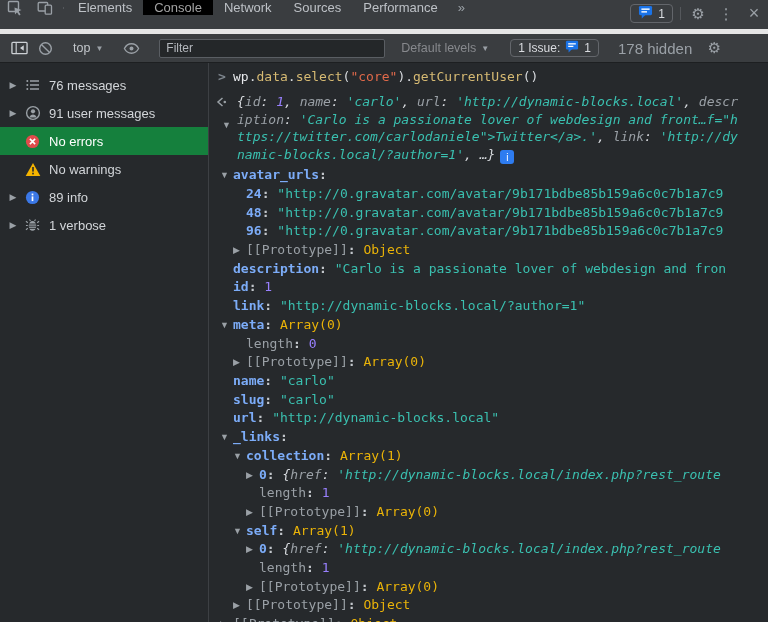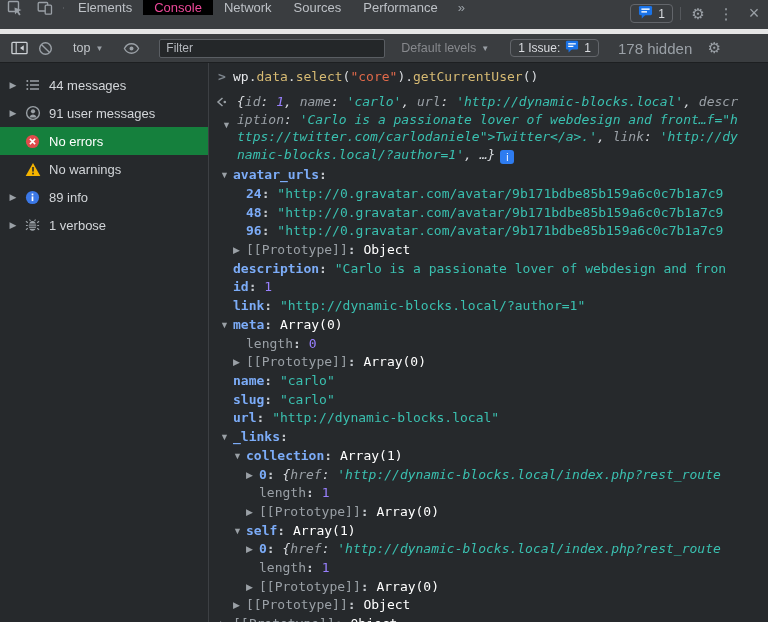--- a/index.html
+++ b/index.html
@@ -8,21 +8,21 @@
 
   
   .tabbar{height:29px;background:#3a3d40;border-bottom:5px solid #e5e5e5;display:flex;align-items:flex-start;}
   .tb-left,.tb-right{display:flex;align-items:stretch;}
   .tb-right{margin-left:auto;}
   .icon-btn{display:flex;align-items:center;justify-content:center;width:30px;color:#9aa0a6;cursor:default;}
   .icon-btn svg{display:block;}
   .vdiv{width:1px;background:#55585c;margin:7px 3px;}
   .tabs{display:flex;align-items:stretch;}
   .tab{display:flex;align-items:center;padding:0 11px;font-size:13px;color:#bdc1c6;}
-  .tab.active{background:#000;color:#ec4899;}
+  .tab.active{background:#000;color:#a3a3a3;}
   .more-tabs{display:flex;align-items:center;padding:0 9px;color:#9aa0a6;font-size:13px;}
   .issue-pill{display:flex;align-items:center;gap:5px;border:1px solid #63666b;border-radius:4px;
     padding:0 7px;margin:4px 4px;color:#dadce0;font-size:12px;}
   .glyph-btn{display:flex;align-items:center;justify-content:center;width:28px;color:#9aa0a6;font-size:15px;}
   .glyph-btn.x{font-size:18px;}
 
   
   .toolbar{height:28px;background:#3a3d40;border-bottom:1px solid #1d1f21;display:flex;align-items:center;
     padding:0 6px;font-size:13px;}
   .tool-ic{display:flex;align-items:center;justify-content:center;width:26px;height:22px;color:#9aa0a6;}
@@ -64,21 +64,21 @@
   
   .sg-ident{color:#e8eaed;}
   .sg-punct{color:#d7dade;}
   .sg-prop{color:#d6ba73;}
   .sg-ostr{color:#e0694a;}
   .sg-key{color:#7cacf8;font-weight:600;}
   .sg-dim{color:#9aa0a6;}
   .sg-colon{color:#c3c7cc;font-weight:600;}
   .sg-str{color:#3ac0b0;}
   .sg-num{color:#9980ff;}
-  .sg-val{color:#ffffff;}
+  .sg-val{color:#eab308;}
   .sg-pkey{color:#9aa0a6;font-style:italic;}
   .sg-pstr{color:#3ac0b0;font-style:italic;}
   .sg-pnum{color:#9980ff;font-style:italic;}
   .sg-ppunct{color:#d7dade;font-style:italic;}
 </style>
 </head>
 <body>
 
 <div class="devtools">
 
@@ -180,21 +180,21 @@
         <div class="side-row">
           <span class="side-exp">▶</span>
           <span class="side-icon">
             <svg width="16" height="16" viewBox="0 0 16 16">
               <circle cx="2.3" cy="4" r="1" fill="#9aa0a6"></circle>
               <circle cx="2.3" cy="8" r="1" fill="#9aa0a6"></circle>
               <circle cx="2.3" cy="12" r="1" fill="#9aa0a6"></circle>
               <path d="M5 4h9M5 8h9M5 12h9" stroke="#9aa0a6" stroke-width="1.5"></path>
             </svg>
           </span>
-          <span>44 messages</span>
+          <span>76 messages</span>
         </div>
         <div class="side-row">
           <span class="side-exp">▶</span>
           <span class="side-icon">
             <svg width="16" height="16" viewBox="0 0 16 16">
               <circle cx="8" cy="8" r="6.4" fill="none" stroke="#9aa0a6" stroke-width="1.4"></circle>
               <circle cx="8" cy="6.3" r="2.1" fill="#9aa0a6"></circle>
               <path d="M4.3 12.6c.7-2.1 2.1-3.2 3.7-3.2s3 1.1 3.7 3.2" fill="#9aa0a6"></path>
             </svg>
           </span>

